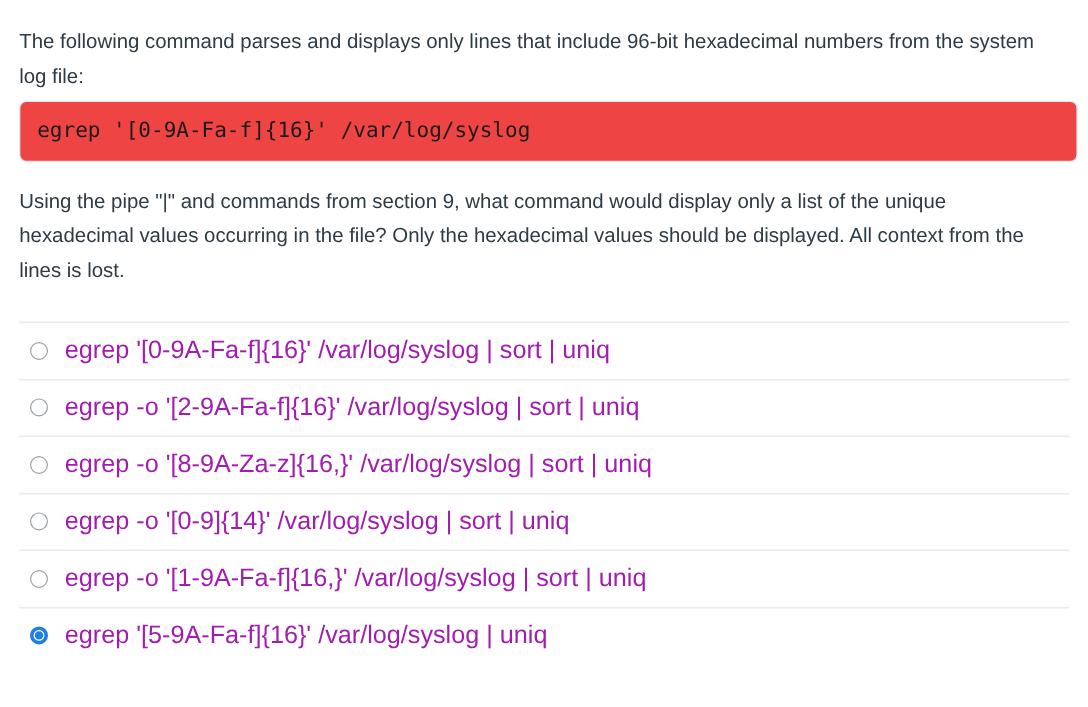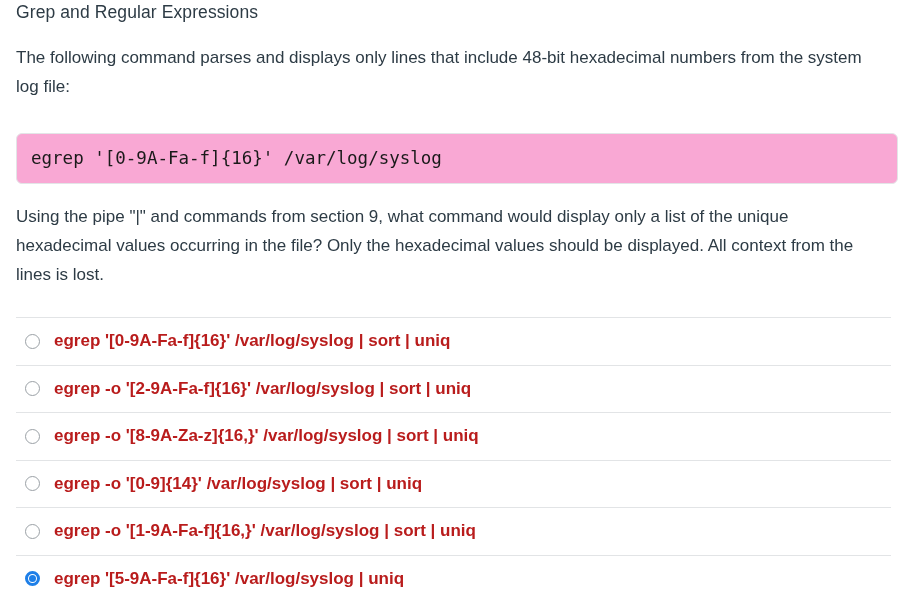--- a/index.html
+++ b/index.html
@@ -36,22 +36,22 @@
     color: #2d3b45;
     margin: 20px 0 0 0;
     max-width: 862px;
     font-weight: 400;
   }
   .body-text.second {
     margin-top: 18px;
     max-width: 870px;
   }
   .code-block {
-    margin: 32px 0 0 0;
-    background: #f9a8d4;
+    margin: 6px 0 0 0;
+    background: #ef4444;
     border: 1px solid #e3e5e7;
     border-radius: 6px;
     padding: 13px 14px 14px 14px;
     box-sizing: border-box;
     width: 882px;
     overflow: hidden;
   }
   .code-block code {
     font-family: "DejaVu Sans Mono", "Liberation Mono", monospace;
     font-size: 17.5px;
@@ -93,35 +93,34 @@
     left: 50%;
     top: 50%;
     width: 7px;
     height: 7px;
     margin-left: -3.5px;
     margin-top: -3.5px;
     border-radius: 50%;
     background: #1e7fe8;
   }
   .answer-text {
-    font-size: 17px;
+    font-size: 21px;
     line-height: 20px;
-    color: #b91c1c;
+    color: #a21caf;
     white-space: nowrap;
-    font-weight: 700;
+    font-weight: 400;
   }
 </style>
 </head>
 <body>
 
 <div class="page">
 
-  <h1 class="quiz-title">Grep and Regular Expressions</h1>
 
-  <p class="body-text">The following command parses and displays only lines that include 48-bit hexadecimal numbers from the system log file:</p>
+  <p class="body-text">The following command parses and displays only lines that include 96-bit hexadecimal numbers from the system log file:</p>
 
   <div class="code-block">
     <code>egrep '[0-9A-Fa-f]{16}' /var/log/syslog</code>
   </div>
 
   <p class="body-text second">Using the pipe "|" and commands from section 9, what command would display only a list of the unique hexadecimal values occurring in the file?  Only the hexadecimal values should be displayed. All context from the lines is lost.</p>
 
   <div class="answers">
 
     <div class="answer-row">

